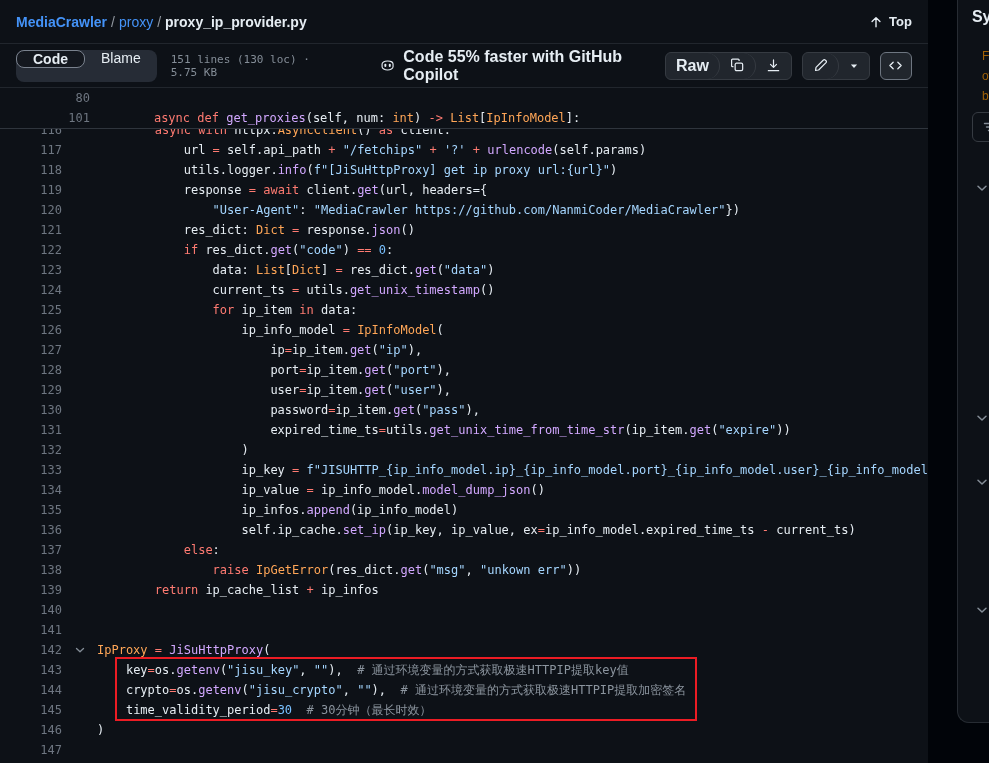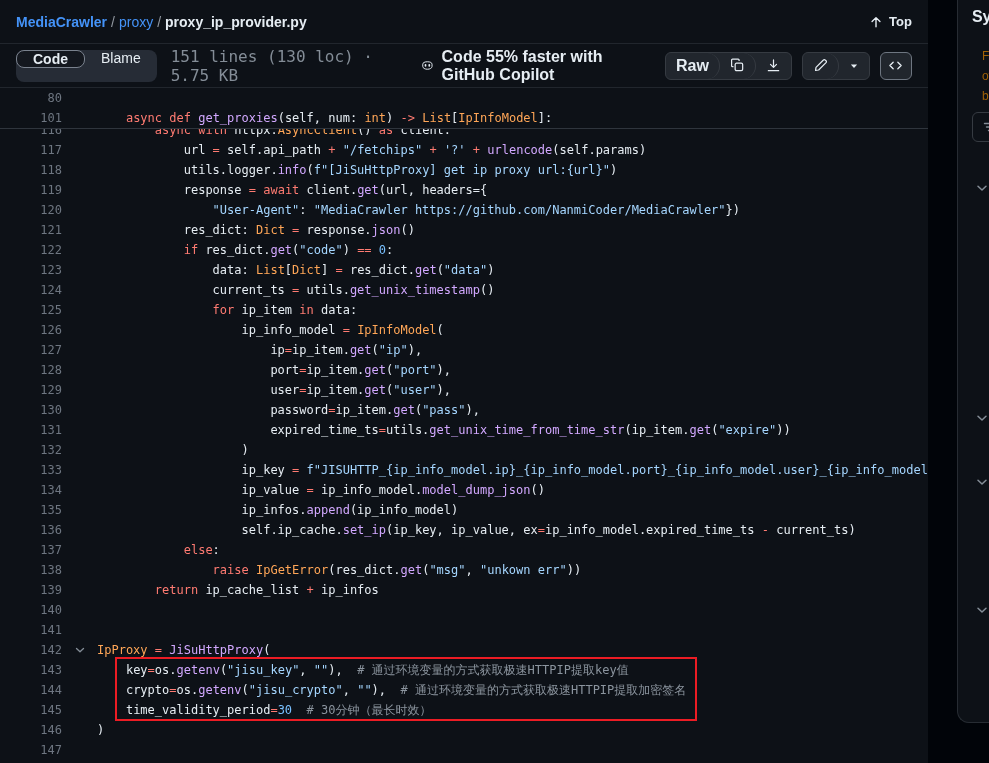--- a/index.html
+++ b/index.html
@@ -18,41 +18,41 @@
   .top-btn { margin-left:auto; display:flex; align-items:center; gap:6px; color:#e6edf3;
     font-size:13px; font-weight:600; cursor:pointer; }
 
   
   .toolbar { height:44px; display:flex; align-items:center; padding:0 16px;
     border-bottom:1px solid #21262d; flex:none; gap:14px; }
   .seg-ctl { display:flex; background:#262c36; border-radius:8px; padding:0; height:32px; align-items:flex-start; }
   .seg { padding:0 16px; display:flex; align-items:center; font-size:14px; color:#e6edf3;
     border-radius:8px; cursor:pointer; }
   .seg.active { background:#14181f; border:1px solid #7a828e; font-weight:600; }
-  .meta-text { color:#848d97; font-size:16px; font-family:"DejaVu Sans Mono","Liberation Mono",monospace; }
+  .meta-text { color:#848d97; font-size:11px; font-family:"DejaVu Sans Mono","Liberation Mono",monospace; }
   .copilot { display:flex; align-items:center; gap:8px; margin-left:24px; color:#e6edf3;
     font-size:16px; font-weight:600; }
   .tb-right { margin-left:auto; display:flex; align-items:center; gap:10px; }
   .btn-group { display:flex; height:28px; border:1px solid #363b42; border-radius:6px;
     background:#21262d; overflow:hidden; }
   .btn-seg { display:flex; align-items:center; justify-content:center; padding:8px 10px;
     color:#e6edf3; font-size:16px; font-weight:600; cursor:pointer; border-right:1px solid #363b42;border-radius:13px; }
   .btn-seg:last-child { border-right:none; }
   .btn-single { height:28px; width:32px; border:1px solid #6e7681; border-radius:6px;
     background:#21262d; display:flex; align-items:center; justify-content:center; cursor:pointer; }
   svg.ic { display:block; }
 
   
   .code-area { position:relative; flex:1; overflow:hidden;
     font-family:"DejaVu Sans Mono","Liberation Mono",monospace; font-size:12px; }
   .code-row { display:flex; height:20px; line-height:20px; align-items:center; }
   .ln { width:62px; text-align:right; color:#6e7681; flex:none; cursor:pointer; }
   .gut { width:35px; flex:none; display:flex; align-items:center; justify-content:center; color:#848d97; }
   .src { white-space:pre; color:var(--tok-p); }
-  .sticky-block { border-bottom:1px solid #2f353d; background:#0d1117; }
+  .sticky-block { border-bottom:1px solid #2f353d; background:#0d1117;padding-left:28px; }
   .clip-row { height:11px; overflow:hidden; position:relative; }
   .clip-row .code-row { position:absolute; bottom:0; left:0; right:0; }
   .tok-k { color:var(--tok-k); } .tok-o { color:var(--tok-k); }
   .tok-f { color:var(--tok-f); } .tok-t { color:var(--tok-t); }
   .tok-s { color:var(--tok-s); } .tok-n { color:var(--tok-n); }
   .tok-c { color:var(--tok-c); } .tok-p { color:var(--tok-p); }
   #code-lines { position:relative; }
   .hl-box { position:absolute; border:2px solid var(--hl-red); pointer-events:none; z-index:5; }
 
   

